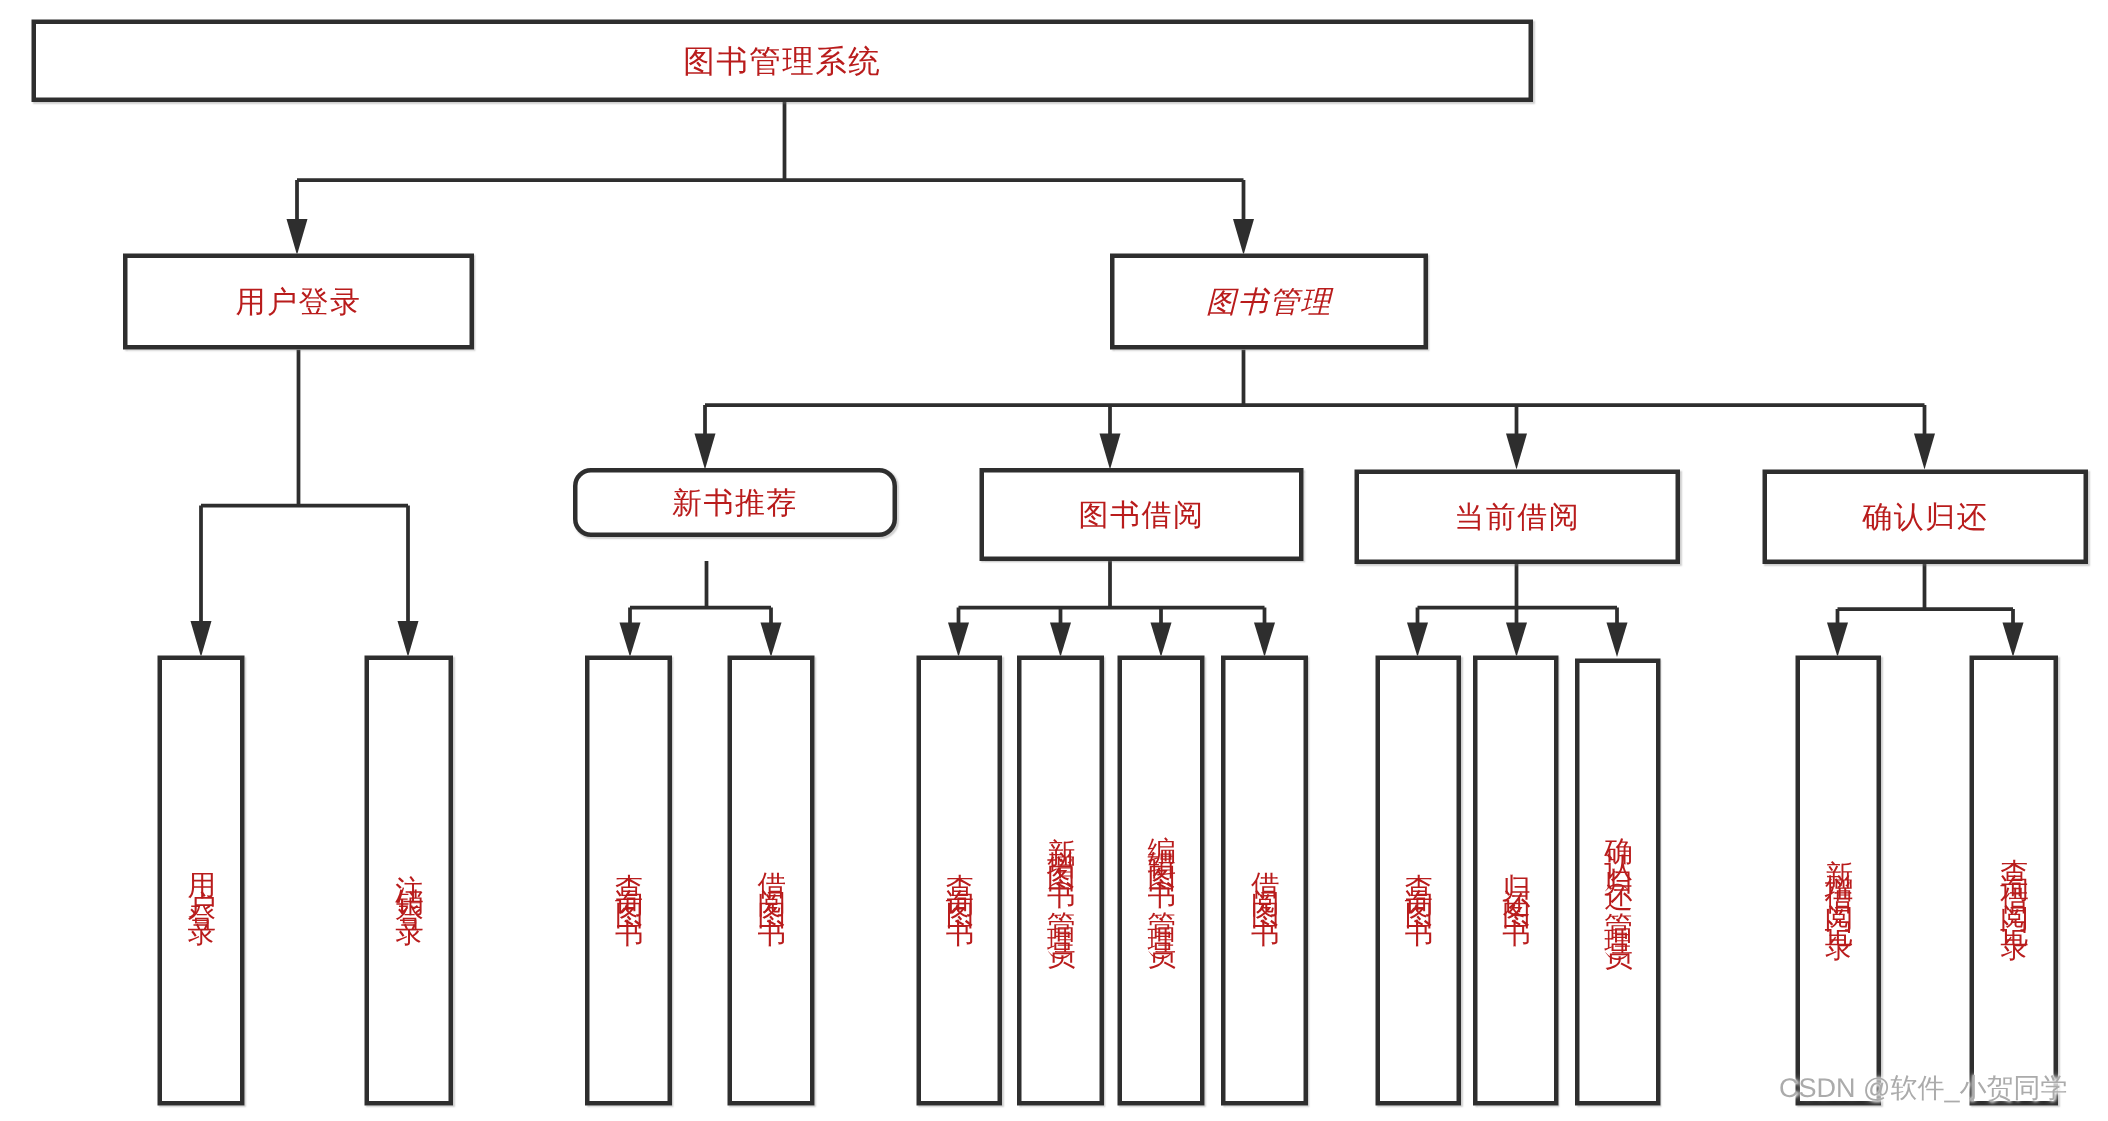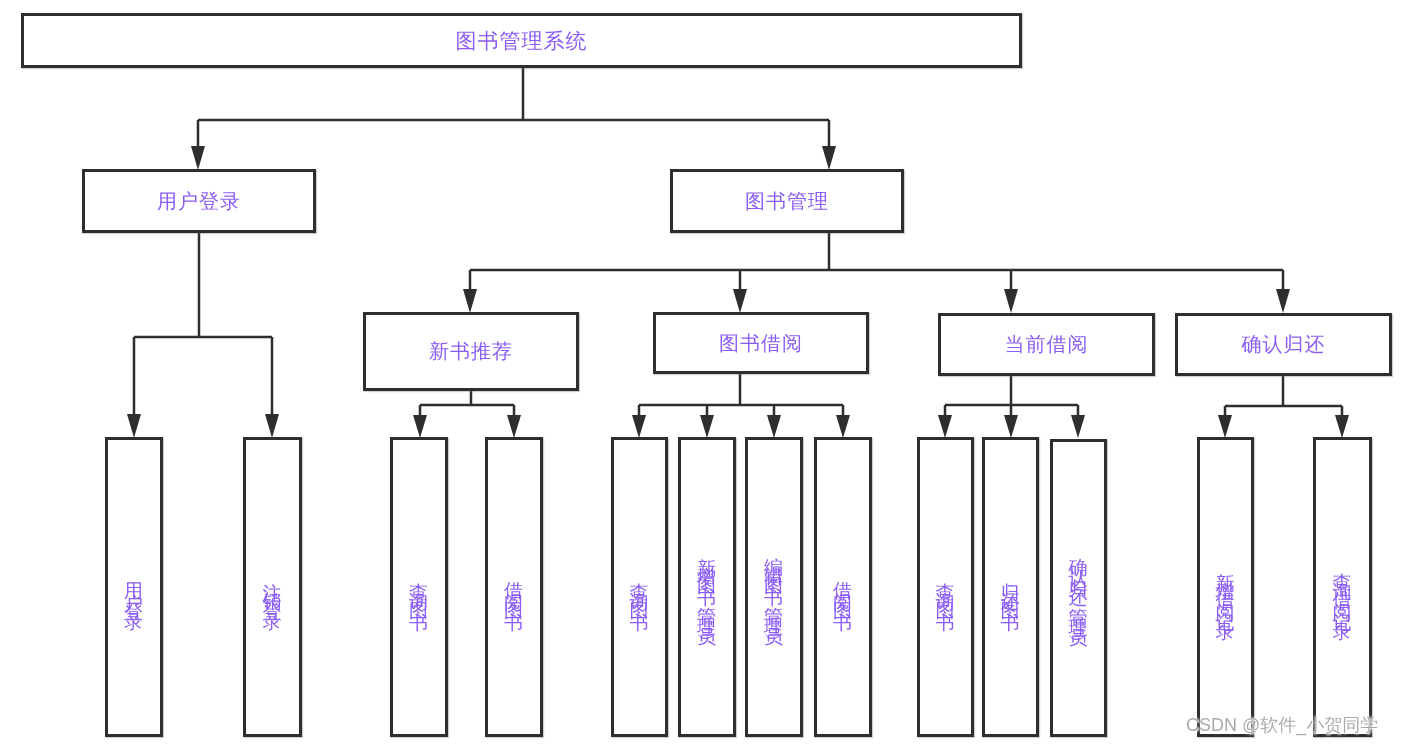--- a/index.html
+++ b/index.html
@@ -10,21 +10,21 @@
     background: #ffffff;
     font-family: "Liberation Sans", sans-serif;
     overflow: hidden;
   }
   #wires { position: absolute; left: 0; top: 0; z-index: 1; }
   .node {
     position: absolute;
     box-sizing: border-box;
     border: 3px solid #2e2e2e;
     background: #ffffff;
-    color: #8b5cf6;
+    color: #b91c1c;
     display: flex;
     align-items: center;
     justify-content: center;
     z-index: 2;
     box-shadow: 1px 1px 1px rgba(120,120,120,0.35);
   }
   .node.h { font-size: 20px; letter-spacing: 1px; }
   .node.h.root { font-size: 21px; }
   .node.v span {
     writing-mode: vertical-rl;
@@ -96,25 +96,25 @@
     <g>
       <path d="M1283 376 V406 M1225 406 H1342 M1225 406 V416 M1342 406 V416"></path>
       <polygon points="1218,415 1232,415 1225,438" fill="#2e2e2e" stroke="none"></polygon>
       <polygon points="1335,415 1349,415 1342,438" fill="#2e2e2e" stroke="none"></polygon>
     </g>
   </svg>
 
   <div class="node h root" style="left:21px; top:13px; width:1001px; height:55px;">图书管理系统</div>
 
   <div class="node h" style="left:82px; top:169px; width:234px; height:64px;">用户登录</div>
-  <div class="node h" style="left:670px; top:169px; width:234px; height:64px;">图书管理</div>
+  <div class="node h" style="left:740px; top:169px; width:212px; height:64px;font-style:italic;">图书管理</div>
 
-  <div class="node h" style="left:363px; top:312px; width:216px; height:79px;">新书推荐</div>
+  <div class="node h" style="left:382px; top:312px; width:216px; height:46px;border-radius:12px;">新书推荐</div>
   <div class="node h" style="left:632px; top:312px; width:216px; height:62px;margin-left:21px;">图书借阅</div>
-  <div class="node h" style="left:903px; top:313px; width:217px; height:63px;margin-left:35px;">当前借阅</div>
+  <div class="node h" style="left:903px; top:313px; width:217px; height:63px;">当前借阅</div>
   <div class="node h" style="left:1175px; top:313px; width:217px; height:63px;">确认归还</div>
 
   <div class="node v" style="left:105px; top:437px; width:58px; height:300px;">
     <span>用户登录</span>
   </div>
   <div class="node v" style="left:243px; top:437px; width:59px; height:300px;">
     <span>注销登录</span>
   </div>
 
   <div class="node v" style="left:390px; top:437px; width:58px; height:300px;">

